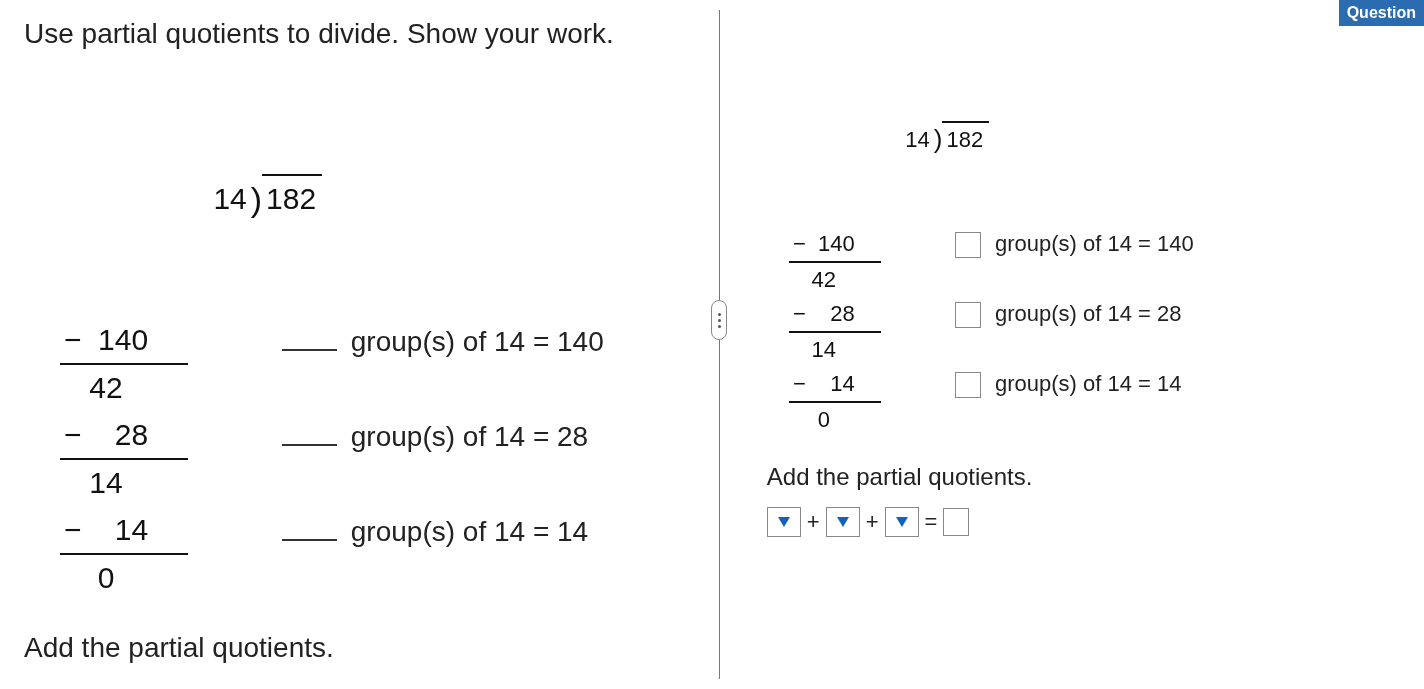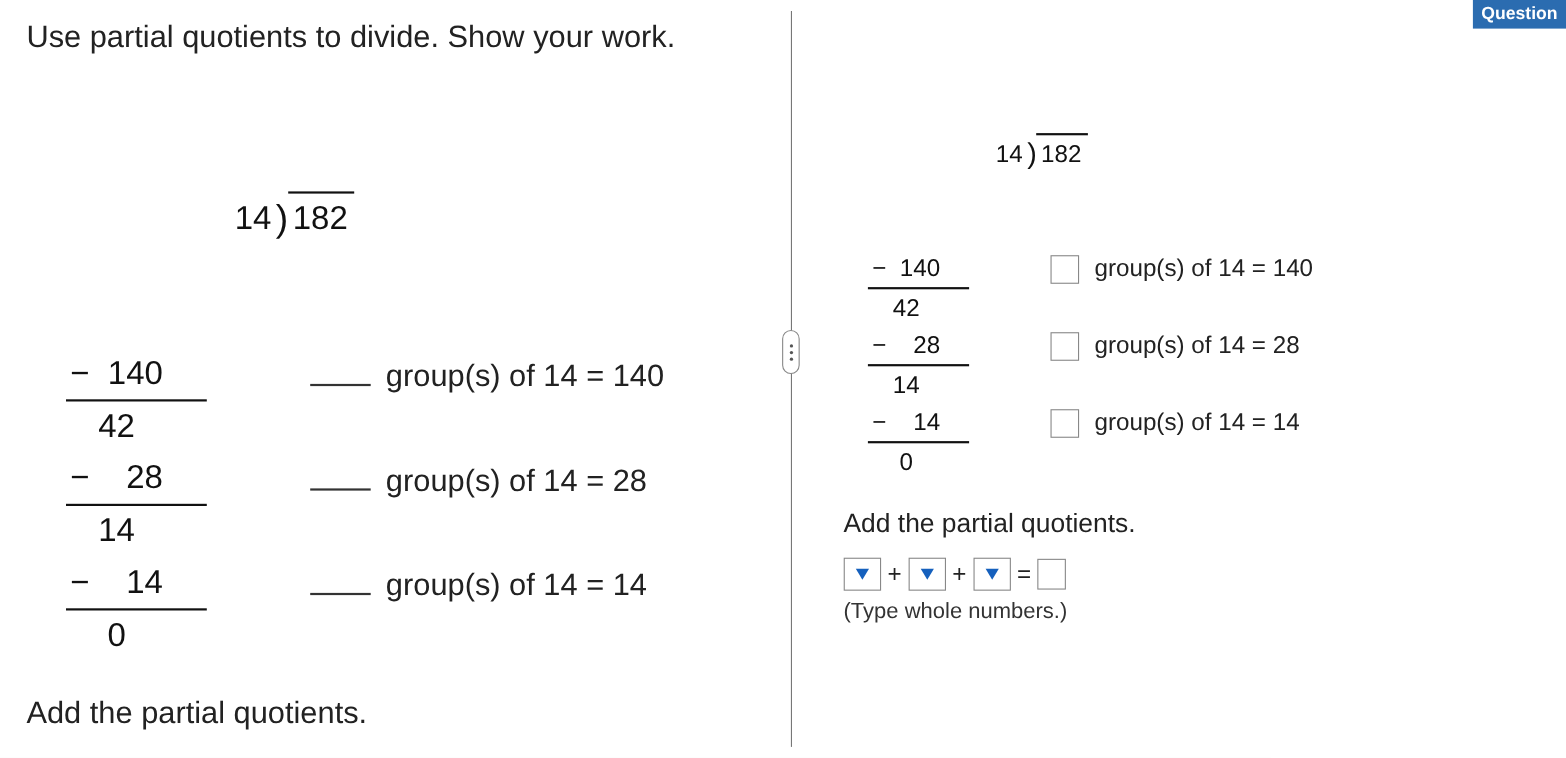--- a/index.html
+++ b/index.html
@@ -335,16 +335,15 @@
       <span>+</span>
       <span class="dd-box">
         <svg width="14" height="12" viewBox="0 0 14 12">
             <polygon points="1,1 13,1 7,11" fill="#1560bd"></polygon>
           </svg>
       </span>
       <span>=</span>
       <span class="result-box"></span>
     </div>
 
-    <div class="hint">(Type whole numbers.)</div>
   </div>
 
 </div>
 
 </body></html>

